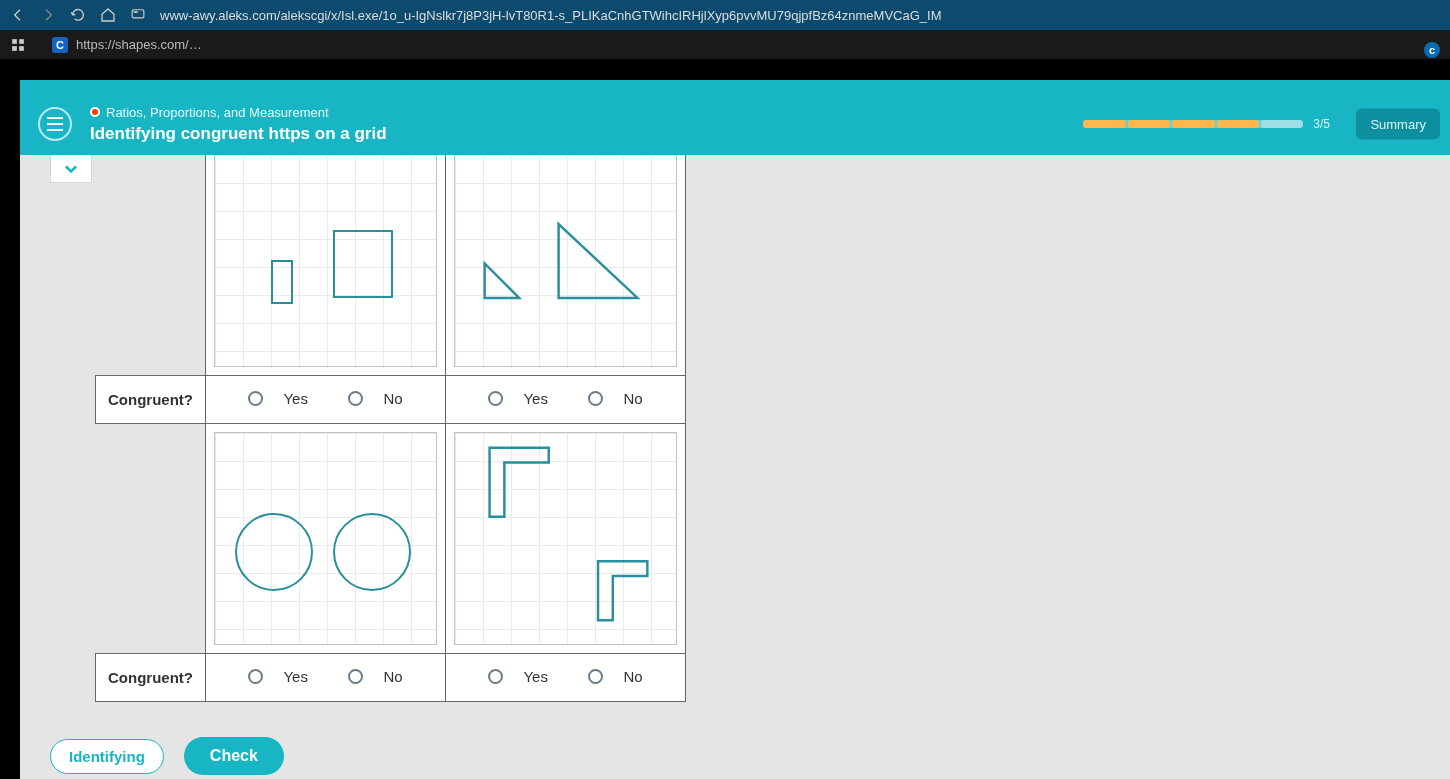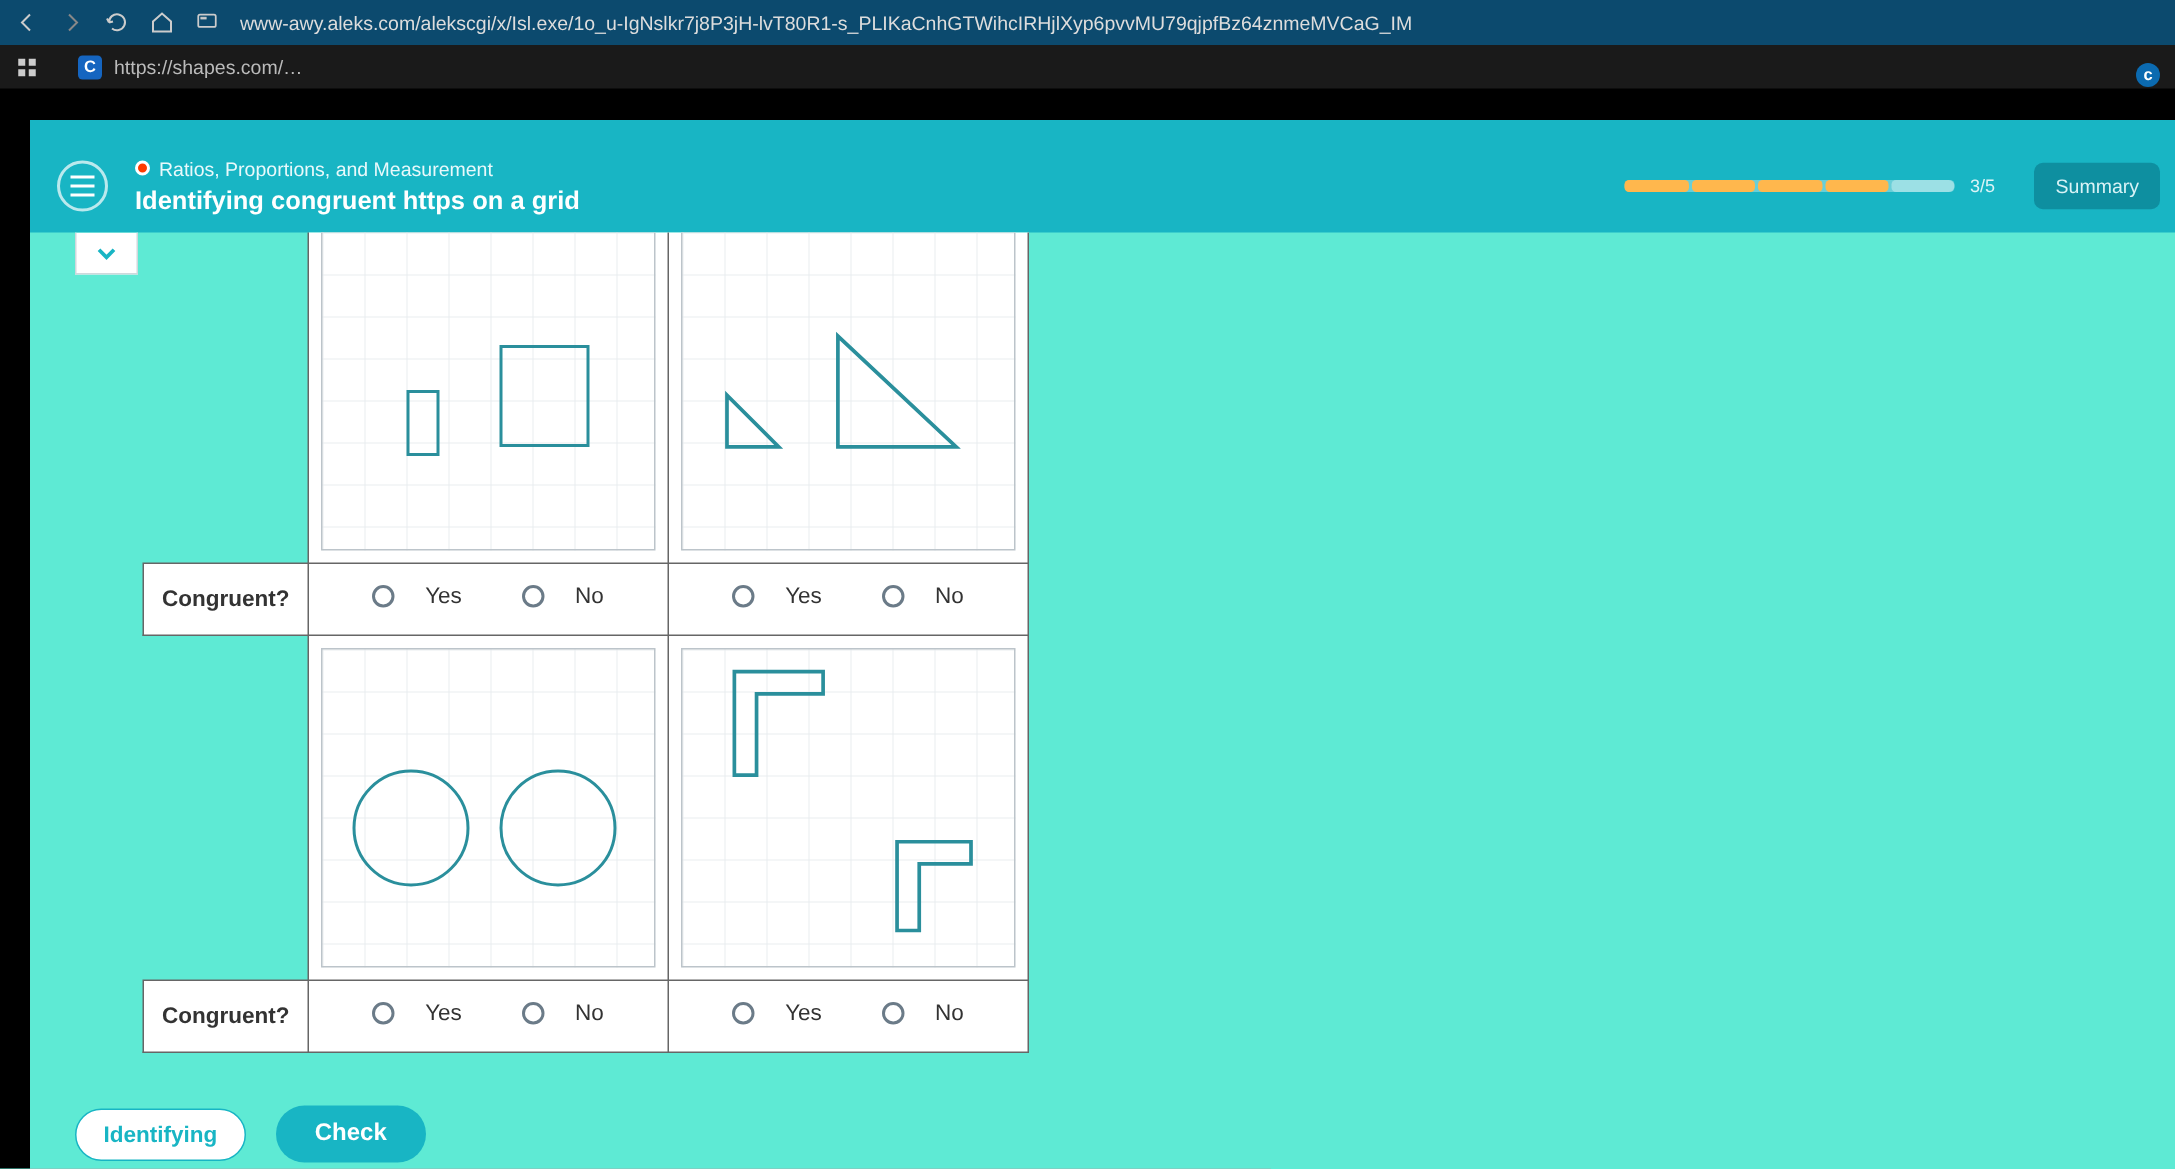--- a/index.html
+++ b/index.html
@@ -68,21 +68,21 @@
   .progress-bar{width:220px;height:8px;background:rgba(255,255,255,.35);border-radius:4px;position:relative;display:flex;gap:2px;}
   .progress-seg{flex:1;background:#ffb74d;border-radius:3px;}
   .progress-seg.dim{background:rgba(255,255,255,.35);}
   .progress-count{font-size:12px;color:rgba(255,255,255,.85);}
   .summary-btn{position:absolute;right:10px;top:50%;transform:translateY(-50%);background:#0e8fa0;color:#d9f3f6;border:none;border-radius:6px;padding:8px 14px;font-size:13px;cursor:pointer;}
 
   
   .body{
     position:absolute;
     left:0; right:0; top:75px; bottom:0;
-    background:#5eead4;
+    background:#e5e5e5;
     overflow:hidden;
   }
   .collapse-tab{
     position:absolute;
     left:30px; top:0;
     width:42px;height:28px;
     border:1px solid #cfd8dc;
     border-top:none;
     background:#fff;
     display:flex;align-items:center;justify-content:center;

